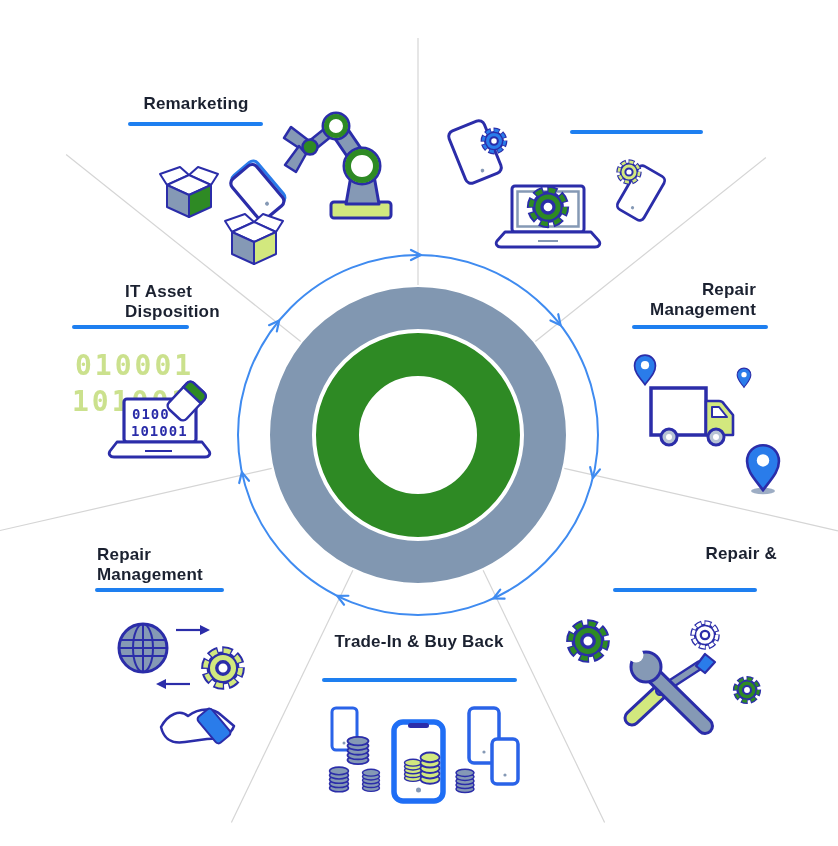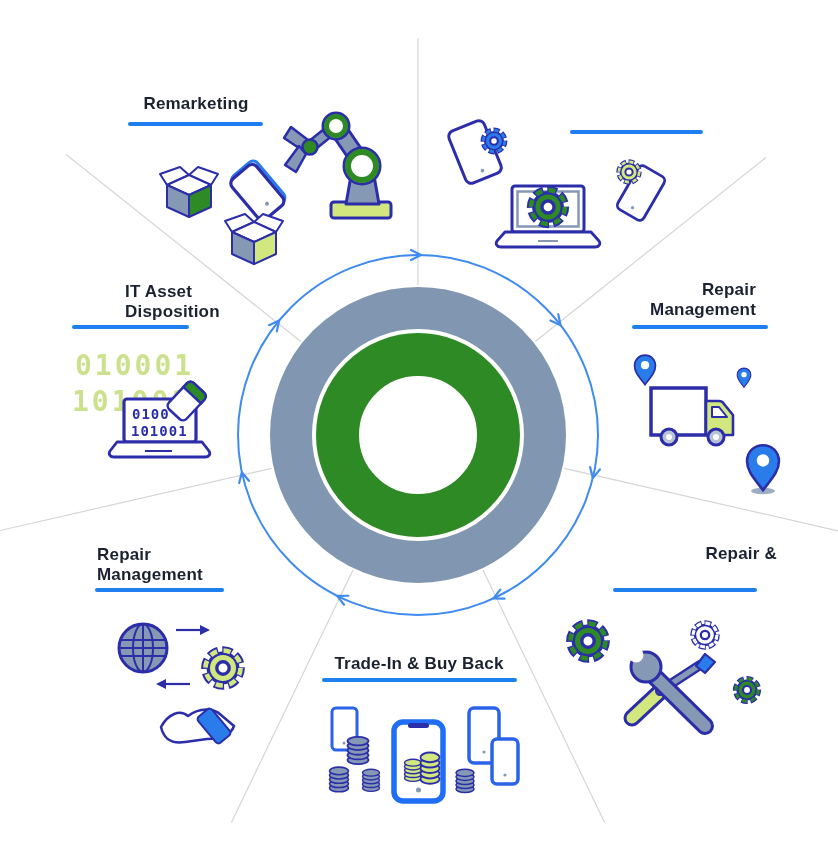--- a/index.html
+++ b/index.html
@@ -234,21 +234,21 @@
   <div>Repair</div>
   <div>Management</div>
 </div>
 <div class="underline" style="left:632px;top:325px;width:136px;"></div>
 
 <div class="seg-label right" style="left:616px;top:544px;width:161px;">
   <div>Repair &amp;</div>
 </div>
 <div class="underline" style="left:613px;top:588px;width:144px;"></div>
 
-<div class="seg-label center" style="left:319px;top:654px;width:200px;">
+<div class="seg-label center" style="left:319px;top:632px;width:200px;">
   <span>Trade-In &amp; Buy Back</span>
 </div>
 <div class="underline" style="left:322px;top:678px;width:195px;"></div>
 
 <div class="seg-label left" style="left:97px;top:545px;width:160px;">
   <div>Repair</div>
   <div>Management</div>
 </div>
 <div class="underline" style="left:95px;top:588px;width:129px;"></div>
 

